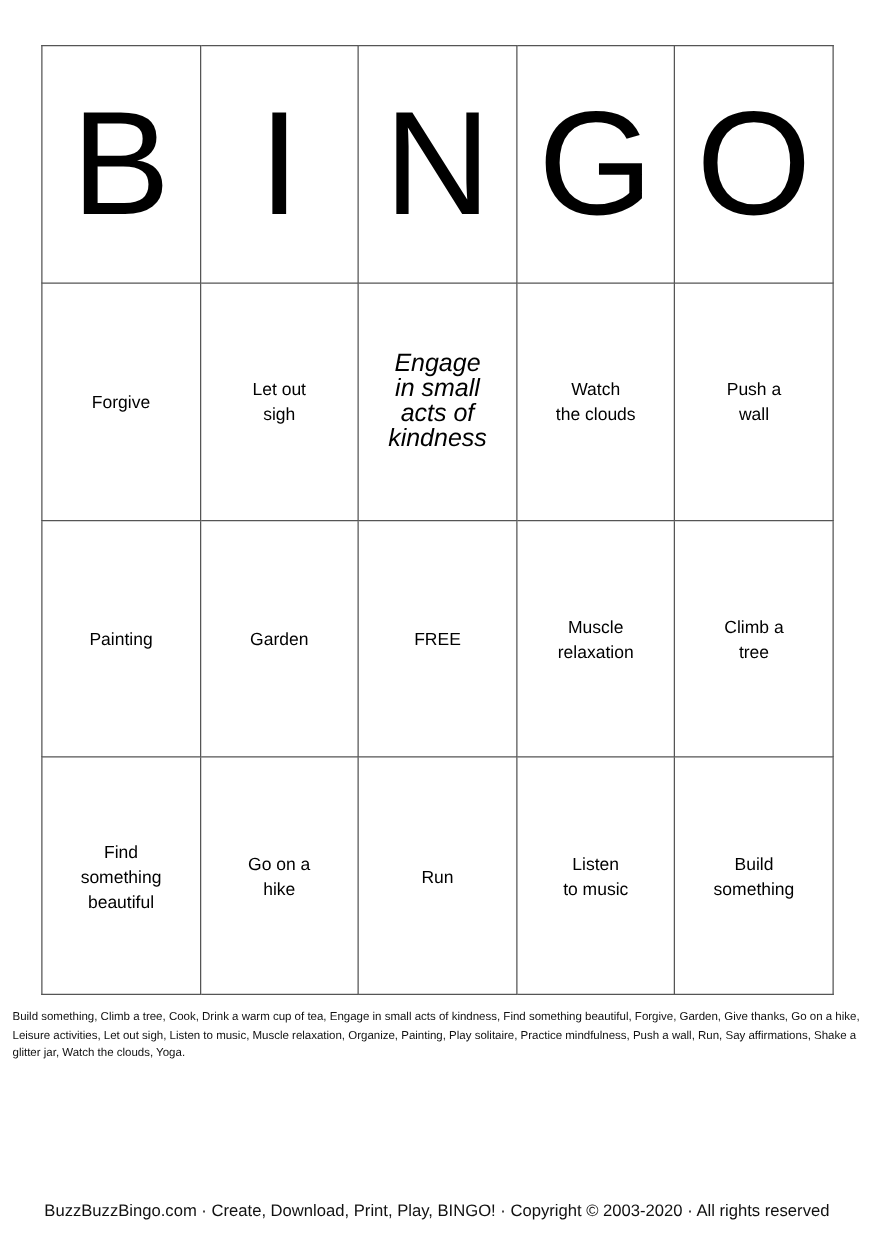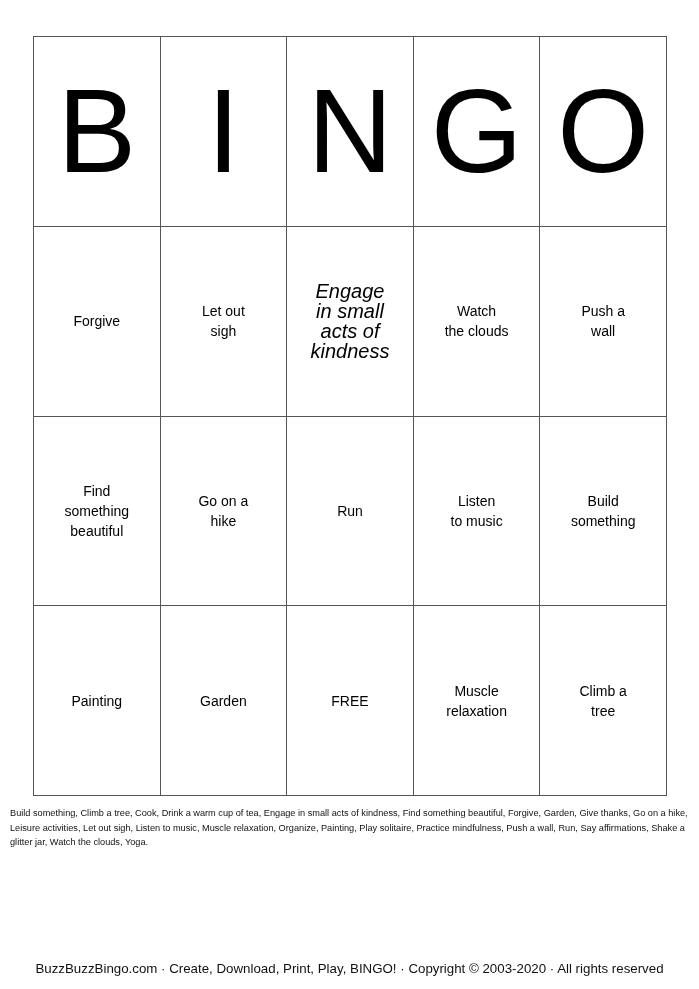--- a/index.html
+++ b/index.html
@@ -26,32 +26,32 @@
     <td>O</td>
   </tr>
   <tr>
     <td class="cell"><span>Forgive</span></td>
     <td class="cell"><span>Let out<br>sigh</span></td>
     <td class="cell small"><span>Engage<br>in small<br>acts of<br>kindness</span></td>
     <td class="cell"><span>Watch<br>the clouds</span></td>
     <td class="cell"><span>Push a<br>wall</span></td>
   </tr>
   <tr>
+    <td class="cell"><span>Painting</span></td>
+    <td class="cell"><span>Garden</span></td>
+    <td class="cell"><span>FREE</span></td>
+    <td class="cell"><span>Muscle<br>relaxation</span></td>
+    <td class="cell"><span>Climb a<br>tree</span></td>
+  </tr>
+  <tr>
     <td class="cell"><span>Find<br>something<br>beautiful</span></td>
     <td class="cell"><span>Go on a<br>hike</span></td>
     <td class="cell"><span>Run</span></td>
     <td class="cell"><span>Listen<br>to music</span></td>
     <td class="cell"><span>Build<br>something</span></td>
-  </tr>
-  <tr>
-    <td class="cell"><span>Painting</span></td>
-    <td class="cell"><span>Garden</span></td>
-    <td class="cell"><span>FREE</span></td>
-    <td class="cell"><span>Muscle<br>relaxation</span></td>
-    <td class="cell"><span>Climb a<br>tree</span></td>
   </tr>
 </tbody>
   </table>
 
 <div class="info">
   <div>Build something, Climb a tree, Cook, Drink a warm cup of tea, Engage in small acts of kindness, Find something beautiful, Forgive, Garden, Give thanks, Go on a hike, Leisure activities, Let out sigh, Listen to music, Muscle relaxation, Organize, Painting, Play solitaire, Practice mindfulness, Push a wall, Run, Say affirmations, Shake a glitter jar, Watch the clouds, Yoga.</div>
 </div>
 
 <div class="footer">BuzzBuzzBingo.com · Create, Download, Print, Play, BINGO! · Copyright © 2003-2020 · All rights reserved</div>
 

